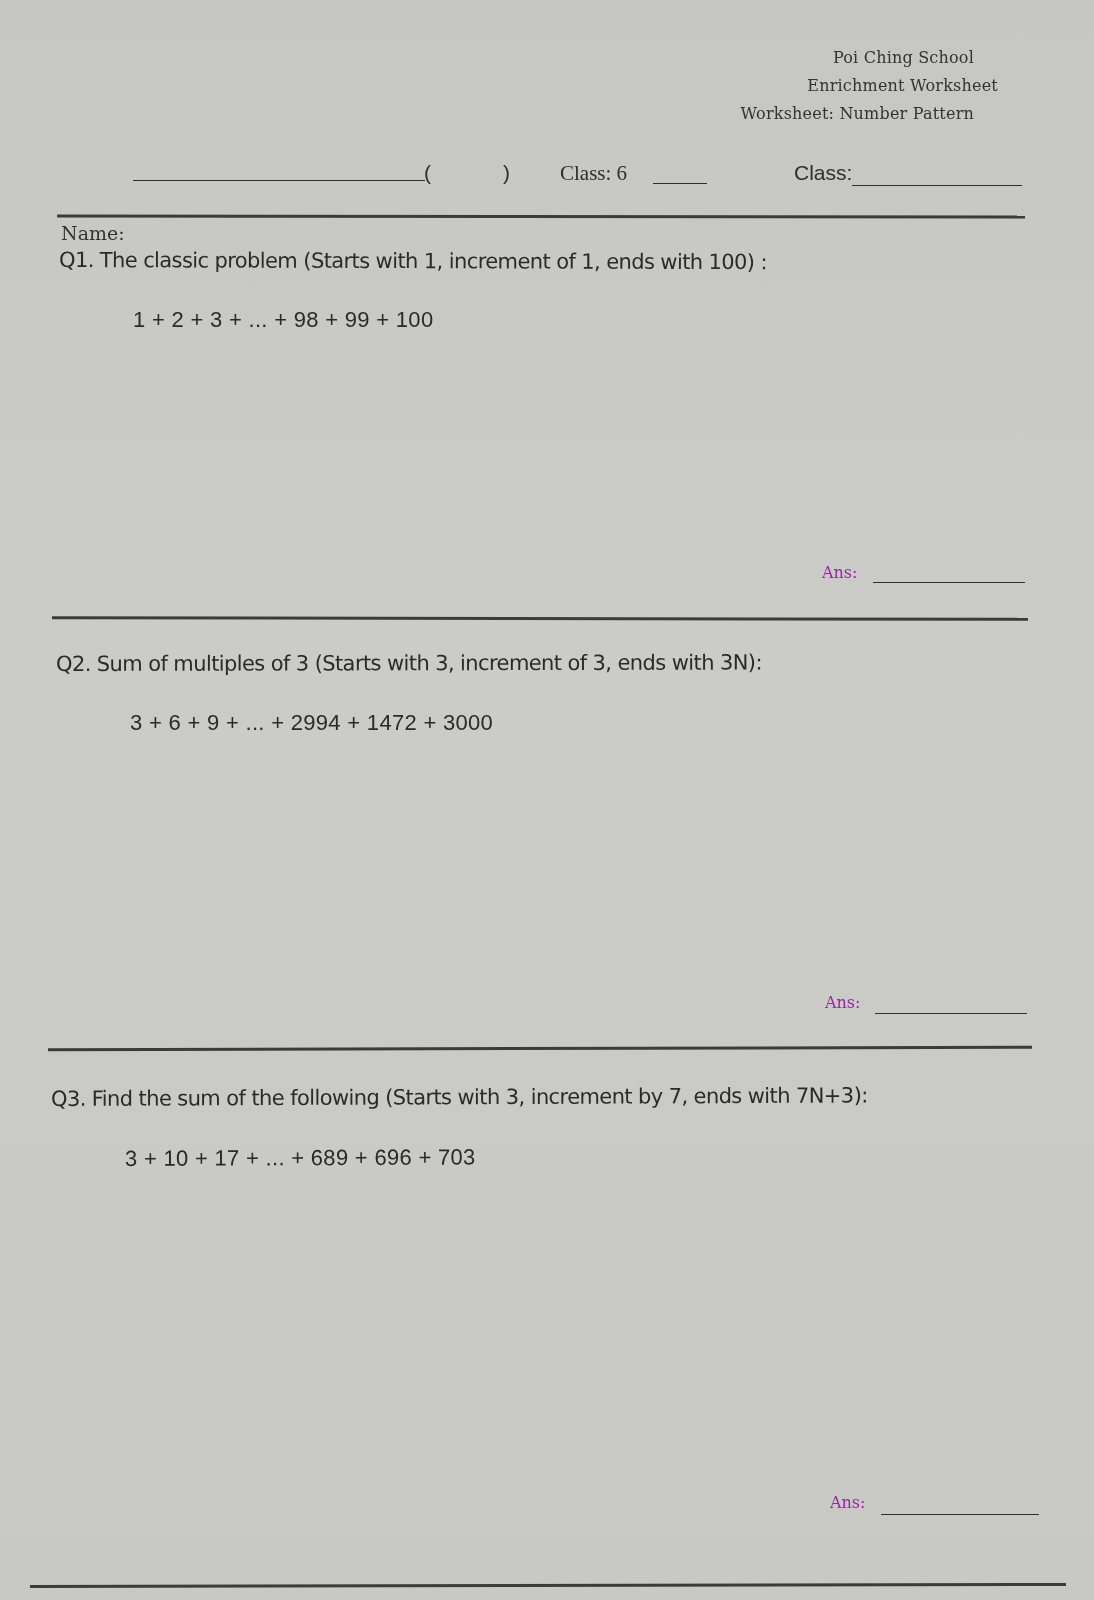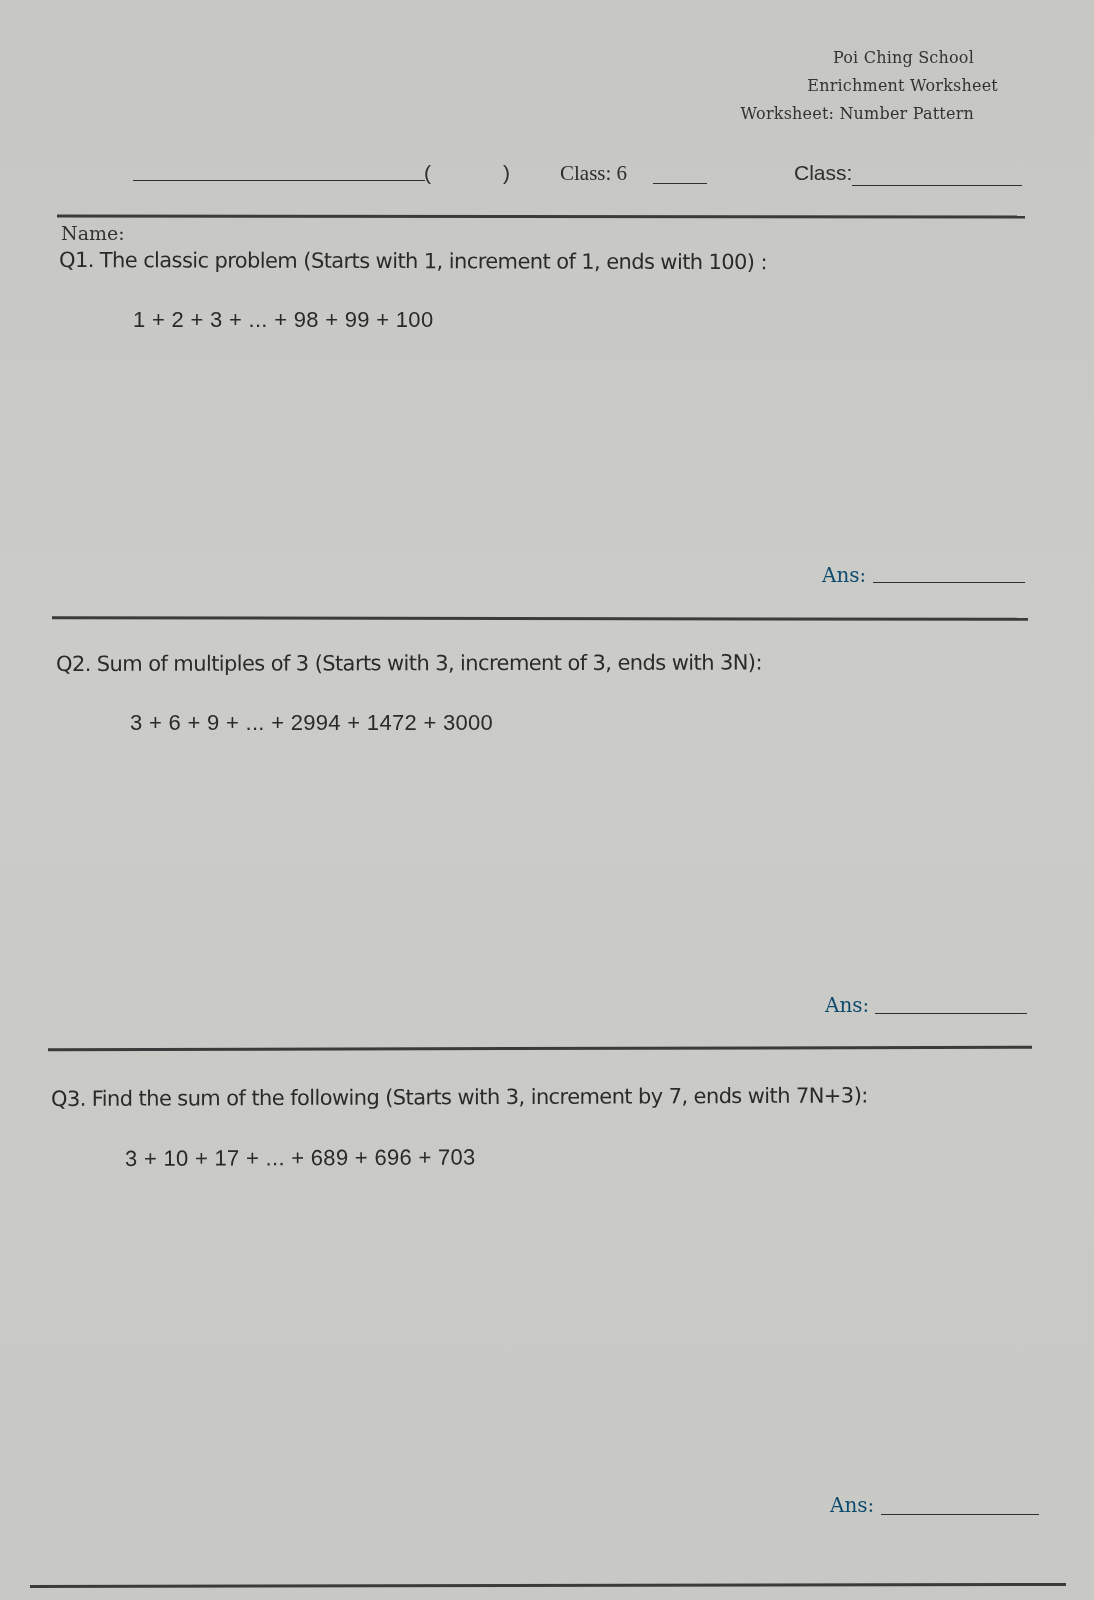--- a/index.html
+++ b/index.html
@@ -57,22 +57,22 @@
       transform-origin: left center;
     }
     .expr {
       font-family: "Liberation Sans", sans-serif;
       font-size: 22px;
       color: #2a2a2a;
       letter-spacing: 0.3px;
     }
     .ans-label {
       font-family: "DejaVu Serif", serif;
-      font-size: 20px;
-      color: #0c4a6e;
+      font-size: 16px;
+      color: #a21caf;
     }
   </style>
 </head>
 <body>
 
 <div class="header-line" style="top:48px;">Poi Ching School</div>
 <div class="header-line" style="top:76px;padding-left:24px;">Enrichment Worksheet</div>
 <div class="header-line" style="top:104px;">Worksheet: Number Pattern</div>
 
 <div>

